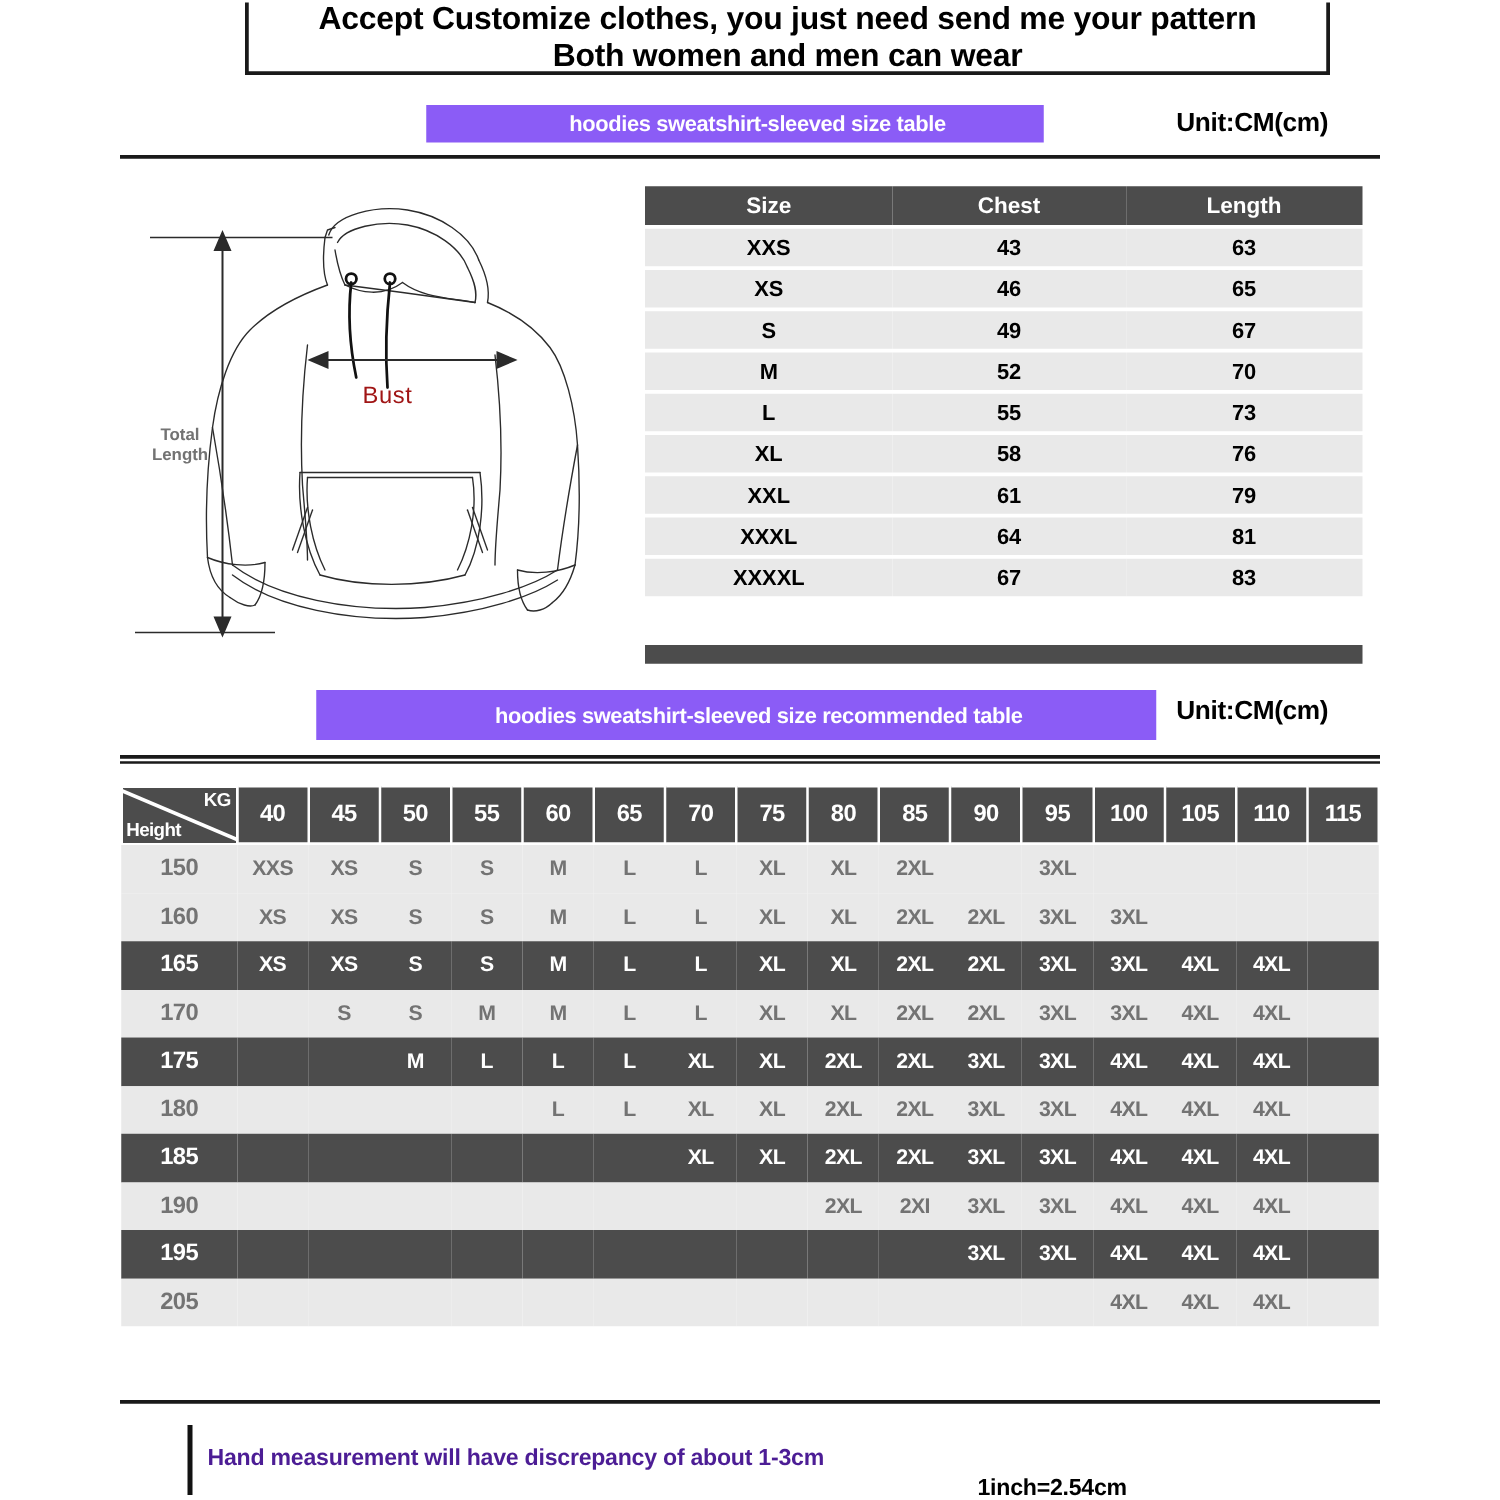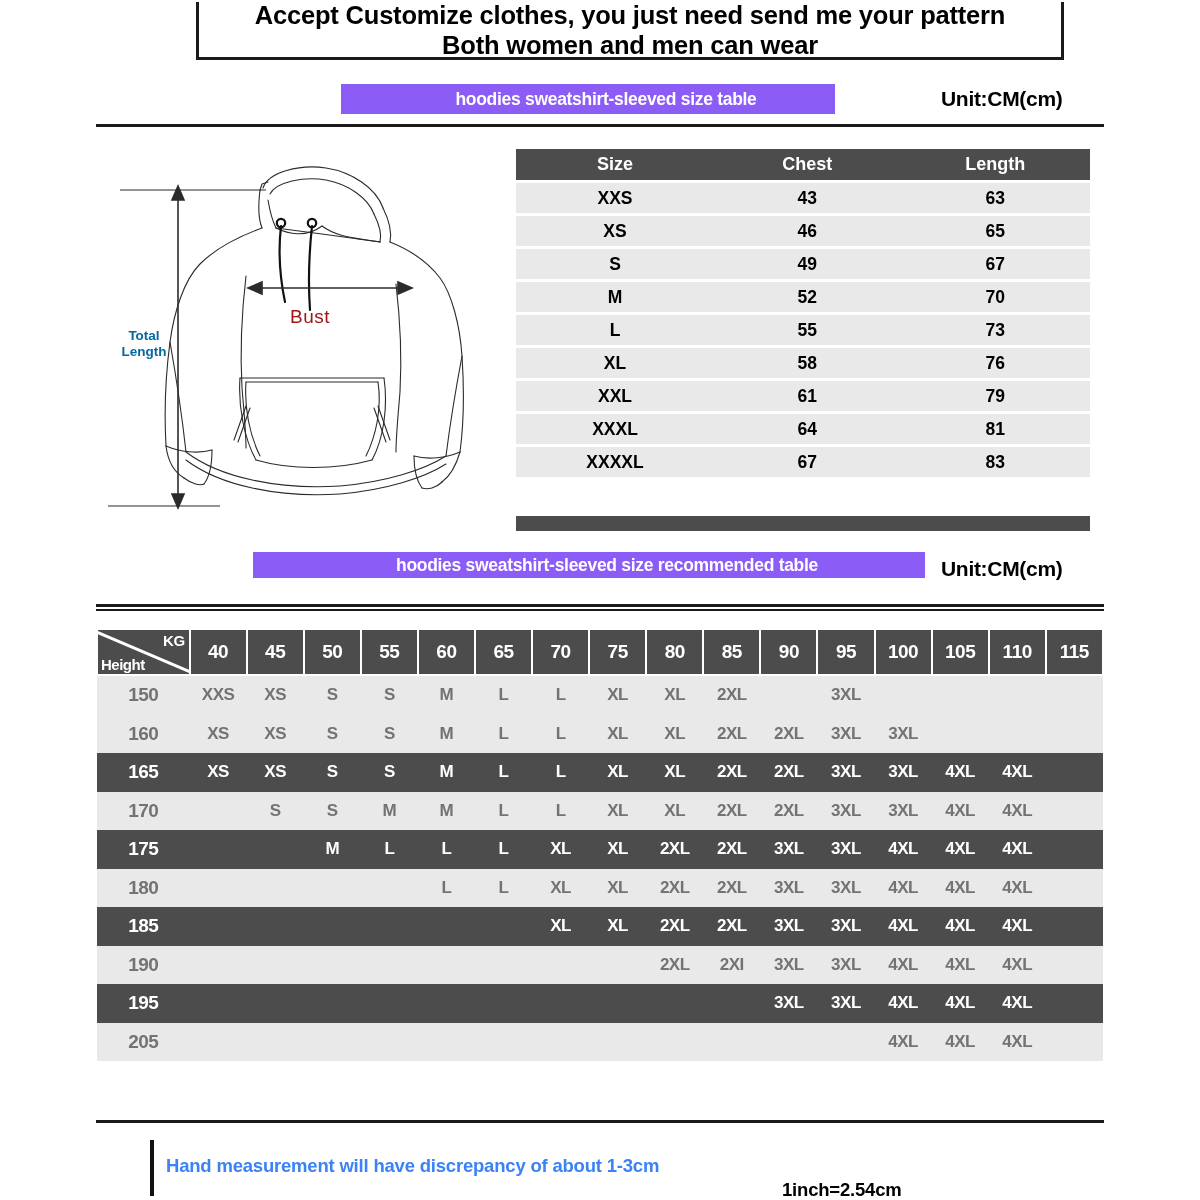--- a/index.html
+++ b/index.html
@@ -59,21 +59,21 @@
     left: 341px; top: 84px; width: 494px; height: 30px;
     font-size: 17.5px;
   }
   #table1-unit {
     position: absolute;
     left: 941px; top: 87px;
     font-size: 21px; font-weight: bold; color: #000;
     letter-spacing: -0.3px;
   }
   #table2-title-bar {
-    left: 253px; top: 552px; width: 672px; height: 26px;
+    left: 253px; top: 552px; width: 672px; height: 40px;
     font-size: 17.5px;
     align-items: center;
   }
   #table2-unit {
     position: absolute;
     left: 941px; top: 557px;
     font-size: 21px; font-weight: bold; color: #000;
     letter-spacing: -0.3px;
   }
 
@@ -95,25 +95,25 @@
   }
   #label-bust {
     position: absolute;
     left: 290px; top: 306px;
     font-size: 19px; font-weight: normal;
     color: #a01515;
     letter-spacing: 0.5px;
   }
   #label-total-length {
     position: absolute;
-    left: 112px; top: 328px;
+    left: 112px; top: 340px;
     width: 64px;
     text-align: center;
     font-size: 13.5px; font-weight: bold;
-    color: #0369a1;
+    color: #737373;
     line-height: 16px;
   }
 
   
   #size-table {
     position: absolute;
     left: 516px; top: 146px;
     width: 574px;
     border-collapse: separate;
     border-spacing: 0 3px;
@@ -217,21 +217,21 @@
     position: absolute;
     left: 150px; top: 1140px;
     width: 940px; height: 56px;
     border-left: 4px solid #111111;
     box-sizing: border-box;
   }
   #footer-note {
     position: absolute;
     left: 166px; top: 1155px;
     font-size: 18.5px; font-weight: bold;
-    color: #3b82f6;
+    color: #4c1d95;
     letter-spacing: -0.2px;
   }
   #footer-conv {
     position: absolute;
     left: 782px; top: 1155px;
     font-size: 18.5px; font-weight: bold;
     color: #000000;
     letter-spacing: -0.2px;
     margin-top: 24px;
   }

